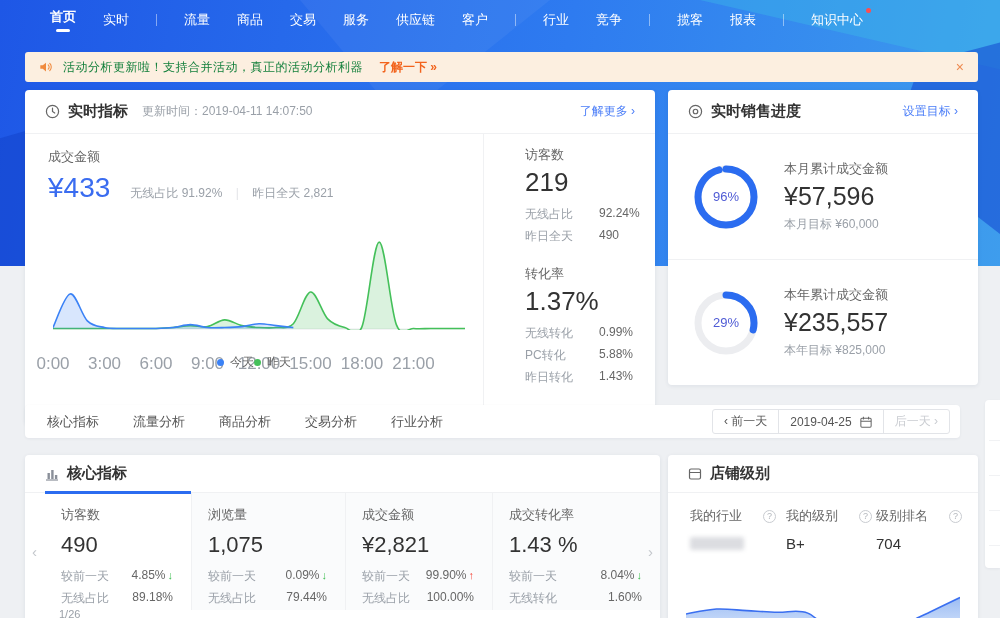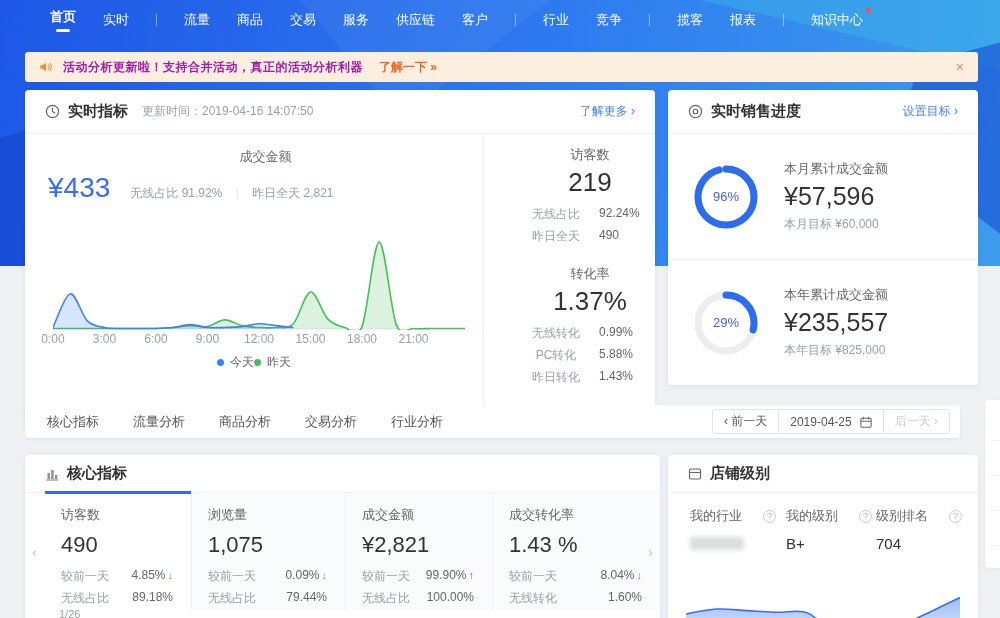--- a/index.html
+++ b/index.html
@@ -21,45 +21,45 @@
   .nav-item { position:relative; color:#fff; font-size:13px; margin-right:27px; cursor:pointer; text-align:center; }
   .nav-item.active { font-weight:bold; }
   .nav-item.active::after { content:""; display:block; width:14px; height:3px; background:#fff; border-radius:2px; margin:3px auto 0; }
   .nav-divider { width:1px; height:12px; background:rgba(255,255,255,.45); margin:0 27px 0 0; }
   .nav-badge { position:absolute; top:-3px; right:-8px; width:5px; height:5px; border-radius:50%; background:#ff4d4f; }
 
   
   .banner { position:absolute; left:25px; top:52px; width:953px; height:30px; background:#fcefe0;
             border-radius:3px; display:flex; align-items:center; padding:0 14px; }
   .banner .speaker { width:14px; height:14px; margin-right:10px; flex:none; }
-  .banner .msg { font-size:12px; color:#a21caf; letter-spacing:.5px;font-weight:bold; }
+  .banner .msg { font-size:12px; color:#15803d; letter-spacing:.5px; }
   .banner .lnk { font-size:12px; font-weight:bold; color:#f2631c; margin-left:16px; cursor:pointer; }
   .banner .close { margin-left:auto; color:#ee8a50; font-size:14px; line-height:1; cursor:pointer; }
 
   
   .card { position:absolute; background:#fff; border-radius:4px; box-shadow:0 1px 4px rgba(30,50,90,.08); }
   .card-hd { height:44px; display:flex; align-items:center; padding:0 20px; border-bottom:1px solid #f0f1f3; }
   .card-hd .ttl { font-size:15px; font-weight:bold; color:#333; margin-left:8px; }
   .card-hd .sub { font-size:12px; color:#9aa0a8; margin-left:14px; }
   .card-hd .hd-link { margin-left:auto; font-size:12px; color:#4a7df8; cursor:pointer; }
   .ic { flex:none; }
 
   
-  .card-realtime { left:25px; top:90px; width:630px; height:334px;text-align:center; }
+  .card-realtime { left:25px; top:90px; width:630px; height:334px; }
   .rt-body { position:absolute; left:0; top:44px; right:0; bottom:0; }
   .rt-left { position:absolute; left:0; top:0; width:458px; height:100%; }
   .rt-amount { padding:14px 0 0 23px; }
   .rt-amount .lbl { font-size:13px; color:#666; }
   .rt-amount .row { display:flex; align-items:baseline; margin-top:6px; }
   .rt-amount .big { font-size:28px; color:#3a6cf0; }
   .rt-amount .subs { font-size:12px; color:#9aa0a8; margin-left:20px; }
   .rt-amount .subs .sep { color:#e3e5e8; margin:0 10px; }
   .rt-chart { position:absolute; left:28px; top:92px; width:412px; height:104px; }
   .rt-xticks { position:absolute; left:28px; top:198px; width:412px; height:14px; }
-  .rt-xticks span { position:absolute; transform:translateX(-50%); font-size:12px; color:#9aa0a8; white-space:nowrap; }
+  .rt-xticks span { position:absolute; transform:translateX(-50%); font-size:17px; color:#9aa0a8; white-space:nowrap;margin-top:22px; }
   .rt-legend { position:absolute; left:0; top:220px; width:458px; display:flex; justify-content:center; }
   .rt-legend .li { display:flex; align-items:center; gap:6px; font-size:12px; color:#666; }
   .rt-legend .dot { width:7px; height:7px; border-radius:50%; }
   .rt-vdiv { position:absolute; left:458px; top:0; bottom:0; width:1px; background:#f0f1f3; }
   .rt-right { position:absolute; left:480px; top:0; right:0; bottom:0; padding:12px 0 0 20px; }
   .kv-group .glbl { font-size:13px; color:#666; }
   .kv-group .gval { font-size:26px; color:#333; margin:3px 0 8px; }
   .kv { display:flex; font-size:12px; margin-top:5px; }
   .kv .k { color:#9aa0a8; width:62px; }
   .kv .v { color:#666; margin-left:12px; }
@@ -171,21 +171,21 @@
     <span class="close">×</span>
   </div>
 
   <section class="card card-realtime">
     <div class="card-hd">
       <svg class="ic" width="15" height="15" viewBox="0 0 16 16">
         <circle cx="8" cy="8" r="6.5" fill="none" stroke="#666" stroke-width="1.3"></circle>
         <path d="M8 4.5V8l2.4 1.6" fill="none" stroke="#666" stroke-width="1.3" stroke-linecap="round"></path>
       </svg>
       <span class="ttl">实时指标</span>
-      <span class="sub">更新时间：2019-04-16 14:07:50</span>
+      <span class="sub">更新时间：2019-04-11 14:07:50</span>
       <span class="hd-link">了解更多 ›</span>
     </div>
     <div class="rt-body">
       <div class="rt-left">
         <div class="rt-amount">
           <div class="lbl">成交金额</div>
           <div class="row">
             <span class="big">¥433</span>
             <span class="subs">
               <span>无线占比 91.92%</span>

